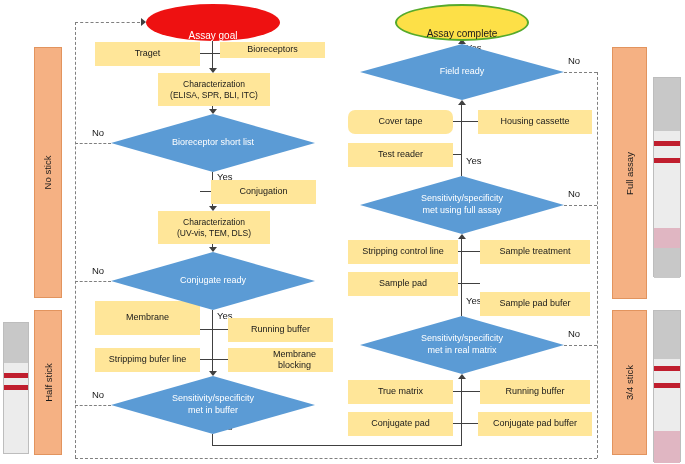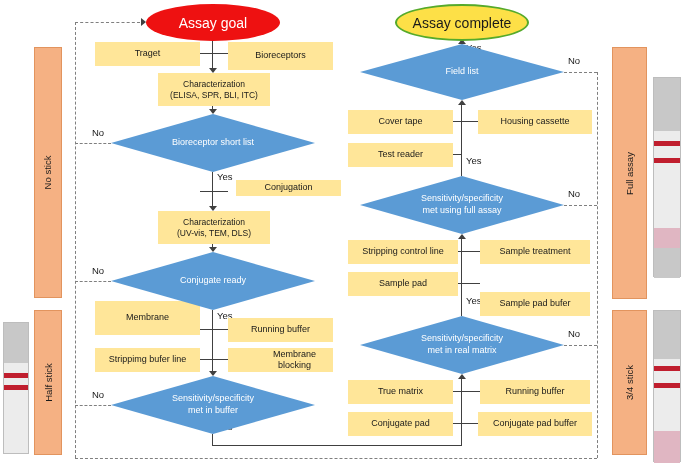--- a/index.html
+++ b/index.html
@@ -1,21 +1,21 @@
 <!DOCTYPE html>
 <html><head>
 <meta charset="utf-8">
 <style>
   html,body{margin:0;padding:0;}
   body{font-family:"Liberation Sans","DejaVu Sans",sans-serif;background:#ffffff;}
   #canvas{position:relative;width:685px;height:464px;background:#ffffff;overflow:hidden;}
 
   
-  .term{position:absolute;border-radius:50%;display:flex;align-items:center;justify-content:center;
-        font-size:14px;}
+  .term{position:absolute;border-radius:50%;display:flex;align-items:flex-end;justify-content:center;
+        font-size:10px;}
   .term-goal{background:#ee1111;color:#ffffff;}
   .term-complete{background:#fde047;color:#1a1a1a;border:2px solid #56aa2b;box-sizing:border-box;}
 
   
   .proc{position:absolute;background:#ffe699;color:#1a1a1a;font-size:9px;
         display:flex;flex-direction:column;align-items:center;justify-content:center;
         text-align:center;line-height:1.25;box-sizing:border-box;}
 
   
   .dec{position:absolute;background:#5b9bd5;color:#ffffff;font-size:9px;
@@ -118,48 +118,48 @@
   <div class="term term-goal" style="left:146px;top:4px;width:134px;height:37px;">
     <span>Assay goal</span>
   </div>
   <div class="term term-complete" style="left:395px;top:4px;width:134px;height:37px;">
     <span>Assay complete</span>
   </div>
 
   <div class="proc" style="left:95px;top:42px;width:105px;height:24px;">
       <span>Traget</span>
     </div>
-  <div class="proc" style="left:228px;top:42px;width:105px;height:28px;">
+  <div class="proc" style="left:220px;top:42px;width:105px;height:16px;">
       <span>Bioreceptors</span>
     </div>
   <div class="proc" style="left:158px;top:73px;width:112px;height:33px;font-size:8.5px;">
     <span>Characterization</span>
     <span>(ELISA, SPR, BLI, ITC)</span>
   </div>
-  <div class="proc" style="left:236px;top:180px;width:105px;height:16px;">
+  <div class="proc" style="left:211px;top:180px;width:105px;height:24px;">
       <span>Conjugation</span>
     </div>
   <div class="proc" style="left:158px;top:211px;width:112px;height:33px;font-size:8.5px;">
     <span>Characterization</span>
     <span>(UV-vis, TEM, DLS)</span>
   </div>
   <div class="proc" style="left:95px;top:301px;width:105px;height:34px;">
       <span>Membrane</span>
     </div>
   <div class="proc" style="left:228px;top:318px;width:105px;height:24px;">
       <span>Running buffer</span>
     </div>
   <div class="proc" style="left:95px;top:348px;width:105px;height:24px;">
       <span>Strippimg bufer line</span>
     </div>
   <div class="proc" style="left:228px;top:348px;width:105px;height:24px;padding-left:28px;">
       <span>Membrane blocking</span>
     </div>
 
-  <div class="proc" style="left:348px;top:110px;width:105px;height:24px;">
+  <div class="proc" style="left:348px;top:110px;width:105px;height:24px;border-radius:7px;">
       <span>Cover tape</span>
     </div>
   <div class="proc" style="left:478px;top:110px;width:114px;height:24px;">
       <span>Housing cassette</span>
     </div>
   <div class="proc" style="left:348px;top:143px;width:105px;height:24px;">
       <span>Test reader</span>
     </div>
   <div class="proc" style="left:348px;top:240px;width:110px;height:24px;">
       <span>Stripping control line</span>
@@ -190,21 +190,21 @@
     <div>Bioreceptor short list</div>
   </div>
   <div class="dec" style="left:111px;top:252px;width:204px;height:58px;">
     <div>Conjugate ready</div>
   </div>
   <div class="dec" style="left:111px;top:376px;width:204px;height:58px;">
     <div>Sensitivity/specificity</div>
     <div>met in buffer</div>
   </div>
   <div class="dec" style="left:360px;top:44px;width:204px;height:56px;">
-    <div>Field list</div>
+    <div>Field ready</div>
   </div>
   <div class="dec" style="left:360px;top:176px;width:204px;height:58px;">
     <div>Sensitivity/specificity</div>
     <div>met using full assay</div>
   </div>
   <div class="dec" style="left:360px;top:316px;width:204px;height:58px;">
     <div>Sensitivity/specificity</div>
     <div>met in real matrix</div>
   </div>
 

